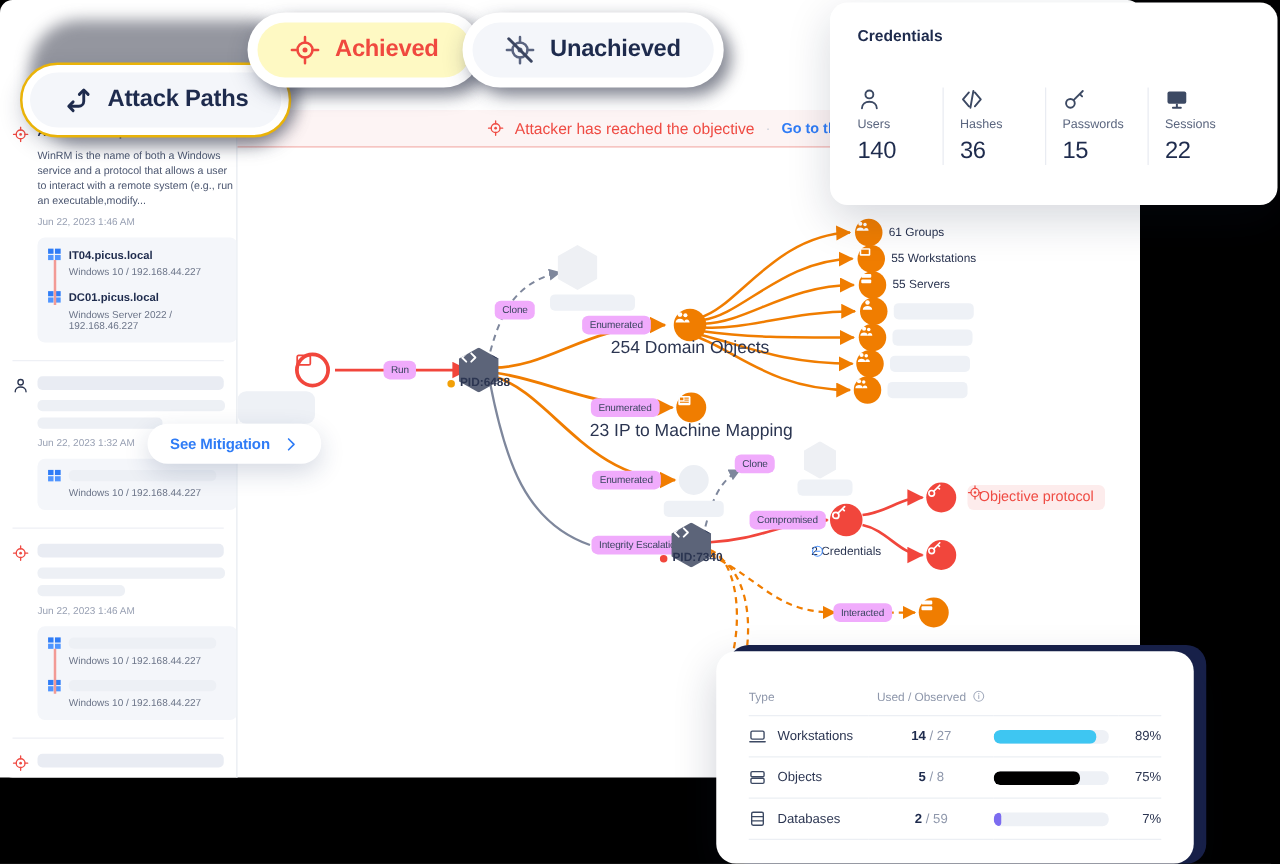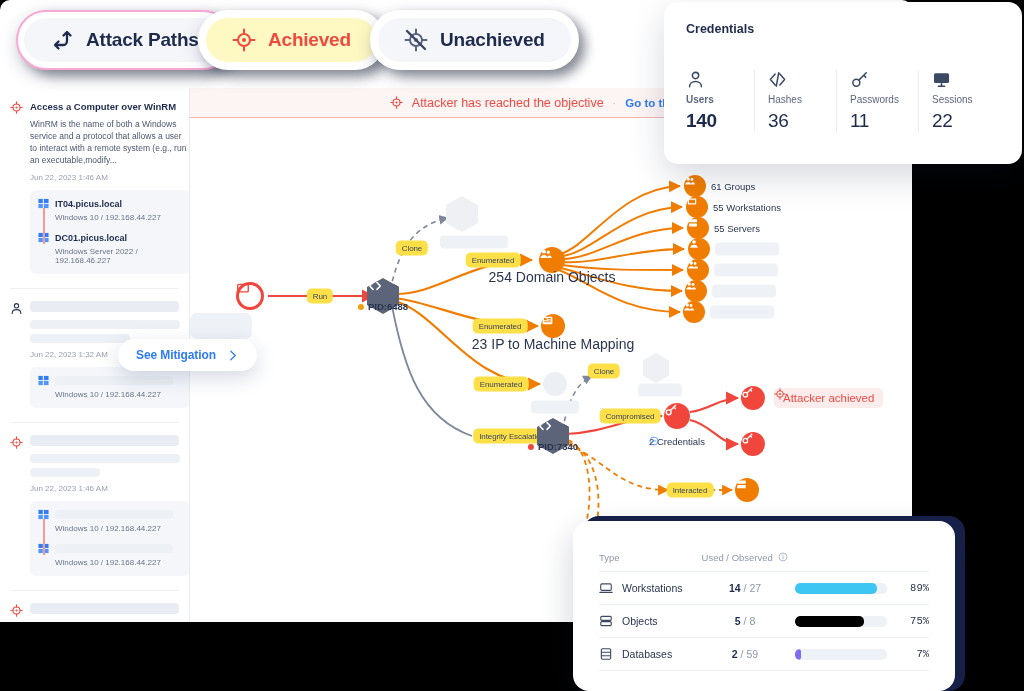--- a/index.html
+++ b/index.html
@@ -22,21 +22,21 @@
   .pill-wrap { position: absolute; top: 10px; }
   .pill-shadow {
     position: absolute; left: 8px; top: 6px; right: -6px; bottom: -6px;
     border-radius: 40px; background: rgba(60,64,80,0.55); filter: blur(6px);
   }
   .pill-outer {
     position: relative; background: #ffffff; border-radius: 40px;
     padding: 8px; display: flex; align-items: center;
     box-shadow: 0 6px 18px rgba(30,40,70,0.18);
   }
-  .pill-outer.dark-ring { border: 2px solid #f9a8d4; padding: 6px; }
+  .pill-outer.dark-ring { border: 2px solid #eab308; padding: 6px; margin-top: 40px; }
   .pill-inner {
     display: flex; align-items: center; gap: 12px;
     border-radius: 32px; padding: 10px 26px;
   }
   .pill-inner.grey { background: #f4f6fa; }
   .pill-inner.red  { background: #fef9c3; }
   .pill-label { font-size: 19px; font-weight: 700; letter-spacing: -0.2px; }
   .pill-label.navy { color: #1e2b4d; }
   .pill-label.red  { color: #f0493f; }
   .pill-icon { width: 24px; height: 24px; display: block; flex: 0 0 24px; }
@@ -115,21 +115,21 @@
     font-size: 14px; color: #2b3551; white-space: nowrap; top: 22px;
   }
   .pid {
     position: absolute; left: 50%; transform: translateX(-50%); top: 23px;
     display: flex; align-items: center; gap: 4px;
     font-size: 9.5px; font-weight: 700; color: #2b3551; white-space: nowrap;
   }
   .pid-dot { width: 6px; height: 6px; border-radius: 50%; }
   .edge-label {
     position: absolute; transform: translate(-50%,-50%);
-    background: #fde047; color: #3b4560; border-radius: 5px;
+    background: #f0abfc; color: #3b4560; border-radius: 5px;
     font-size: 8px; padding: 3px 6px; white-space: nowrap; letter-spacing: -0.1px;
   }
   .fan-label {
     position: absolute; font-size: 9.5px; color: #2b3551; white-space: nowrap;
     transform: translateY(-50%);
   }
   .fan-bar {
     position: absolute; height: 13px; border-radius: 4px; background: #eef1f6;
     transform: translateY(-50%);
   }
@@ -147,21 +147,21 @@
   
   .cred-card {
     position: absolute; left: 664px; top: 2px; width: 358px; height: 162px;
     background: #ffffff; border-radius: 14px; z-index: 50;
     box-shadow: 0 12px 34px rgba(20,30,60,0.17);
     padding: 20px 22px;
   }
   .card-title { font-size: 12.5px; font-weight: 700; color: #1e2b4d; }
   .cred-grid { display: flex; margin-top: 34px; }
   .cred-col { flex: 1; padding-left: 13px; border-left: 1px solid #e9ecf2; }
-  .cred-col:first-child { border-left: none; padding-left: 0; font-weight: bold; }
+  .cred-col:first-child { border-left: none; padding-left: 0; }
   .cred-ico { width: 19px; height: 19px; display: block; }
   .cred-name { font-size: 10px; color: #5b667f; margin-top: 5px; }
   .cred-val { font-size: 19px; color: #1e2b4d; margin-top: 5px; letter-spacing: -0.3px; }
 
   
   .dev-back {
     position: absolute; left: 583px; top: 516px; width: 382px; height: 175px;
     background: #18214a; border-radius: 16px; z-index: 55;
   }
   .dev-card {
@@ -177,21 +177,21 @@
   }
   .dev-table th.c { text-align: center; }
   .dev-table td { padding: 9px 0; border-bottom: 1px solid #eceff4; vertical-align: middle; }
   .dev-type { display: flex; align-items: center; gap: 9px; font-size: 10.5px; color: #2b3551; }
   .dev-ico { width: 14px; height: 14px; flex: 0 0 14px; }
   .dev-used { text-align: center; font-size: 10.5px; color: #8e97ab; white-space: nowrap; }
   .dev-used b { color: #1e2b4d; font-weight: 700; }
   .dev-barcell { width: 100px; }
   .dev-track { height: 11px; border-radius: 5px; background: #eef1f6; overflow: hidden; width: 92px; }
   .dev-fill { height: 100%; border-radius: 5px; }
-  .dev-pct { text-align: right; font-size: 10.5px; color: #2b3551; width: 34px; font-family: Liberation Mono, monospace; }
+  .dev-pct { text-align: right; font-size: 10.5px; color: #2b3551; width: 34px; }
   .info-ico { width: 10px; height: 10px; display: inline-block; vertical-align: -1px; margin-left: 3px; }
 </style>
 </head>
 <body>
 
 <div id="root">
 
   <div class="canvas"></div>
 
   <div class="sidebar">
@@ -489,21 +489,21 @@
           <path d="M11 13L20 4M17 7l2.5 2.5" stroke="#fff" stroke-width="2.4" stroke-linecap="round"></path>
         </svg>
       </div>
     </div>
     <div class="obj-chip" style="left:584px;top:280px;">
       <svg style="width:12px;height:12px" viewBox="0 0 24 24">
         <circle cx="12" cy="12" r="6.5" fill="none" stroke="#ef4b43" stroke-width="2"></circle>
         <circle cx="12" cy="12" r="2" fill="#ef4b43"></circle>
         <path d="M12 1.5v4M12 18.5v4M1.5 12h4M18.5 12h4" stroke="#ef4b43" stroke-width="2" stroke-linecap="round"></path>
       </svg>
-      <span>Attacker achieved</span>
+      <span>Objective protocol</span>
     </div>
     <div class="node" style="left:563px;top:326px;">
       <div class="circ red" style="width:24px;height:24px;">
         <svg style="width:13px;height:13px" viewBox="0 0 24 24">
           <circle cx="8" cy="16" r="4.2" fill="none" stroke="#fff" stroke-width="2.4"></circle>
           <path d="M11 13L20 4M17 7l2.5 2.5" stroke="#fff" stroke-width="2.4" stroke-linecap="round"></path>
         </svg>
       </div>
     </div>
 
@@ -667,21 +667,21 @@
         </svg>
         <div class="cred-name">Hashes</div>
         <div class="cred-val">36</div>
       </div>
       <div class="cred-col">
         <svg class="cred-ico" viewBox="0 0 24 24">
           <circle cx="8" cy="16" r="4.4" fill="none" stroke="#3c4963" stroke-width="1.9"></circle>
           <path d="M11.2 12.8L20.5 3.5M17.4 6.6l2.4 2.4" fill="none" stroke="#3c4963" stroke-width="1.9" stroke-linecap="round"></path>
         </svg>
         <div class="cred-name">Passwords</div>
-        <div class="cred-val">11</div>
+        <div class="cred-val">15</div>
       </div>
       <div class="cred-col">
         <svg class="cred-ico" viewBox="0 0 24 24">
           <rect x="2.5" y="4" width="19" height="12.5" rx="2" fill="#3c4963"></rect>
           <path d="M8 20.5h8" stroke="#3c4963" stroke-width="2" stroke-linecap="round"></path>
           <path d="M12 16.5v4" stroke="#3c4963" stroke-width="2"></path>
         </svg>
         <div class="cred-name">Sessions</div>
         <div class="cred-val">22</div>
       </div>

